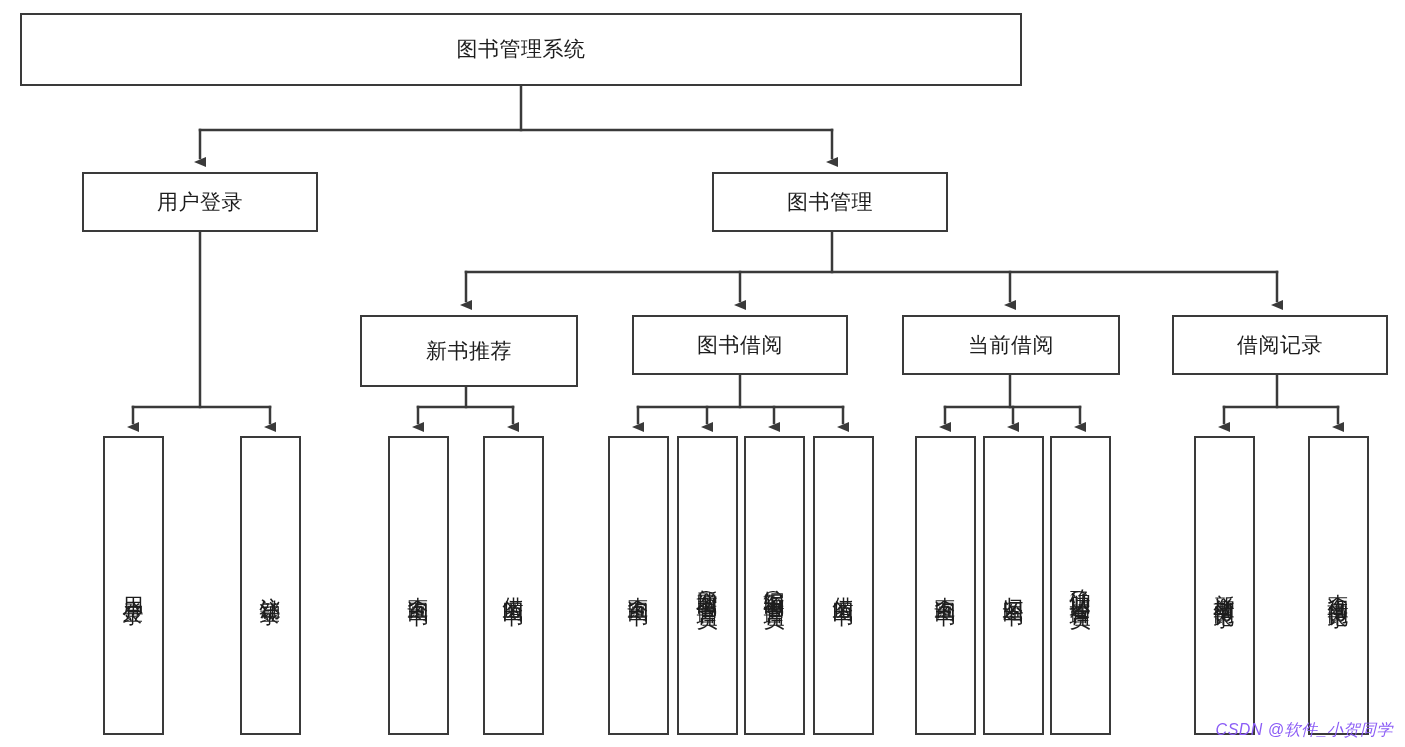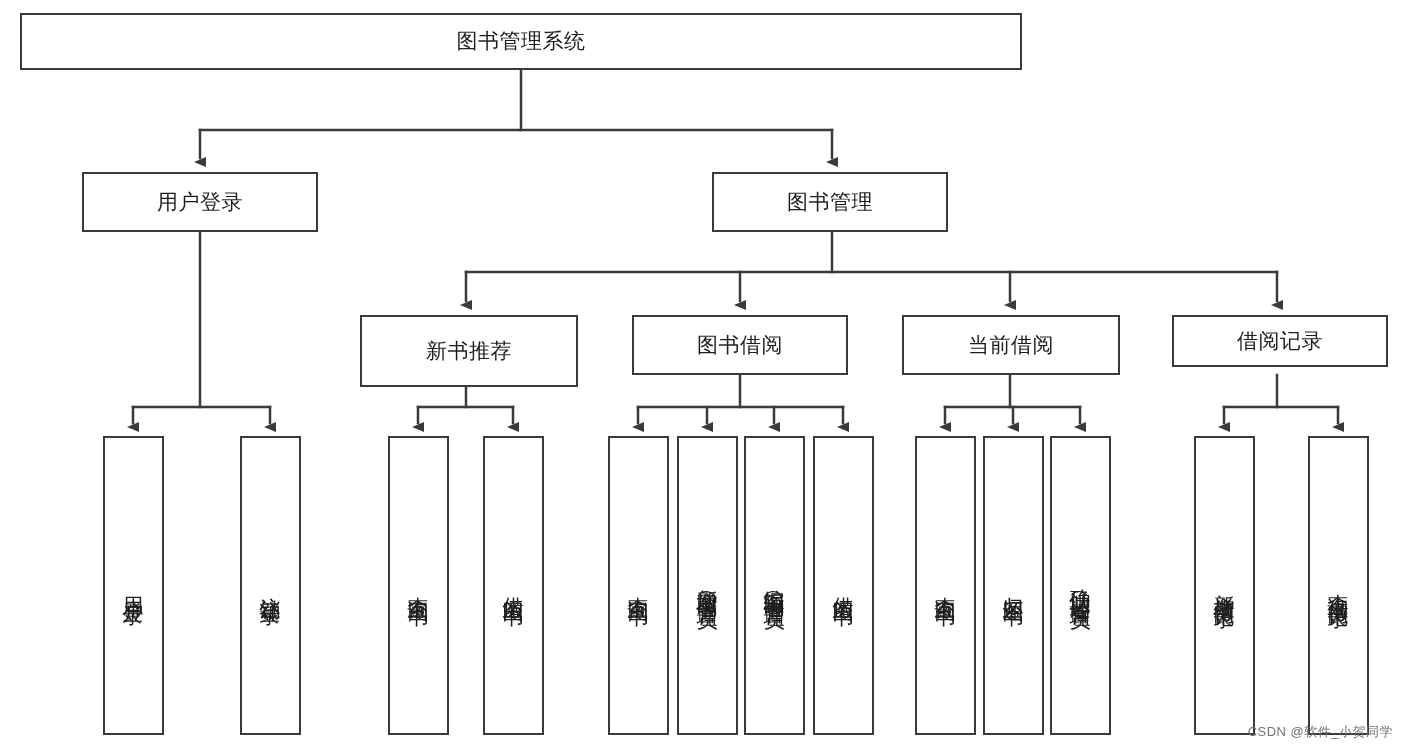--- a/index.html
+++ b/index.html
@@ -53,25 +53,26 @@
     text-orientation: upright;
     font-size: 21px;
     letter-spacing: 3px;
     line-height: 1.0;
     white-space: nowrap;
   }
   #watermark {
     position: absolute;
     right: 12px;
     bottom: 6px;
-    font-size: 13px;
-    color: #737373;
+    font-size: 16px;
+    color: #8b5cf6;
     letter-spacing: 0.5px;
     z-index: 5;
     white-space: nowrap;
+    font-style: italic;
   }
 </style>
 </head>
 <body>
 
 <div id="canvas">
 
   <svg class="edges" viewBox="0 0 1405 747" xmlns="http://www.w3.org/2000/svg">
     <defs>
       <marker id="arrow" markerWidth="10" markerHeight="12" refX="1" refY="6" orient="auto" markerUnits="userSpaceOnUse">
@@ -115,41 +116,41 @@
       <path d="M1013,407 L1013,423" marker-end="url(#arrow)"></path>
       <path d="M1080,407 L1080,423" marker-end="url(#arrow)"></path>
 
       <path d="M1277,375 L1277,407"></path>
       <path d="M1224,407 L1338,407"></path>
       <path d="M1224,407 L1224,423" marker-end="url(#arrow)"></path>
       <path d="M1338,407 L1338,423" marker-end="url(#arrow)"></path>
     </g>
   </svg>
 
-  <div class="node horiz" style="left:20px; top:13px; width:1002px; height:57px;">
+  <div class="node horiz" style="left:20px; top:13px; width:1002px; height:73px;">
     <span class="lbl">图书管理系统</span>
   </div>
 
   <div class="node horiz" style="left:82px; top:172px; width:236px; height:60px;">
     <span class="lbl">用户登录</span>
   </div>
   <div class="node horiz" style="left:712px; top:172px; width:236px; height:60px;justify-content:center;">
     <span class="lbl">图书管理</span>
   </div>
 
   <div class="node horiz" style="left:360px; top:315px; width:218px; height:72px;">
     <span class="lbl">新书推荐</span>
   </div>
   <div class="node horiz" style="left:632px; top:315px; width:216px; height:60px;">
     <span class="lbl">图书借阅</span>
   </div>
   <div class="node horiz" style="left:902px; top:315px; width:218px; height:60px;">
     <span class="lbl">当前借阅</span>
   </div>
-  <div class="node horiz" style="left:1172px; top:315px; width:216px; height:52px;">
+  <div class="node horiz" style="left:1172px; top:315px; width:216px; height:60px;">
     <span class="lbl">借阅记录</span>
   </div>
 
   <div class="node vert" style="left:103px; top:436px; width:61px; height:299px;">
     <span class="lbl">用户登录</span>
   </div>
   <div class="node vert" style="left:240px; top:436px; width:61px; height:299px;">
     <span class="lbl">注销登录</span>
   </div>
 

